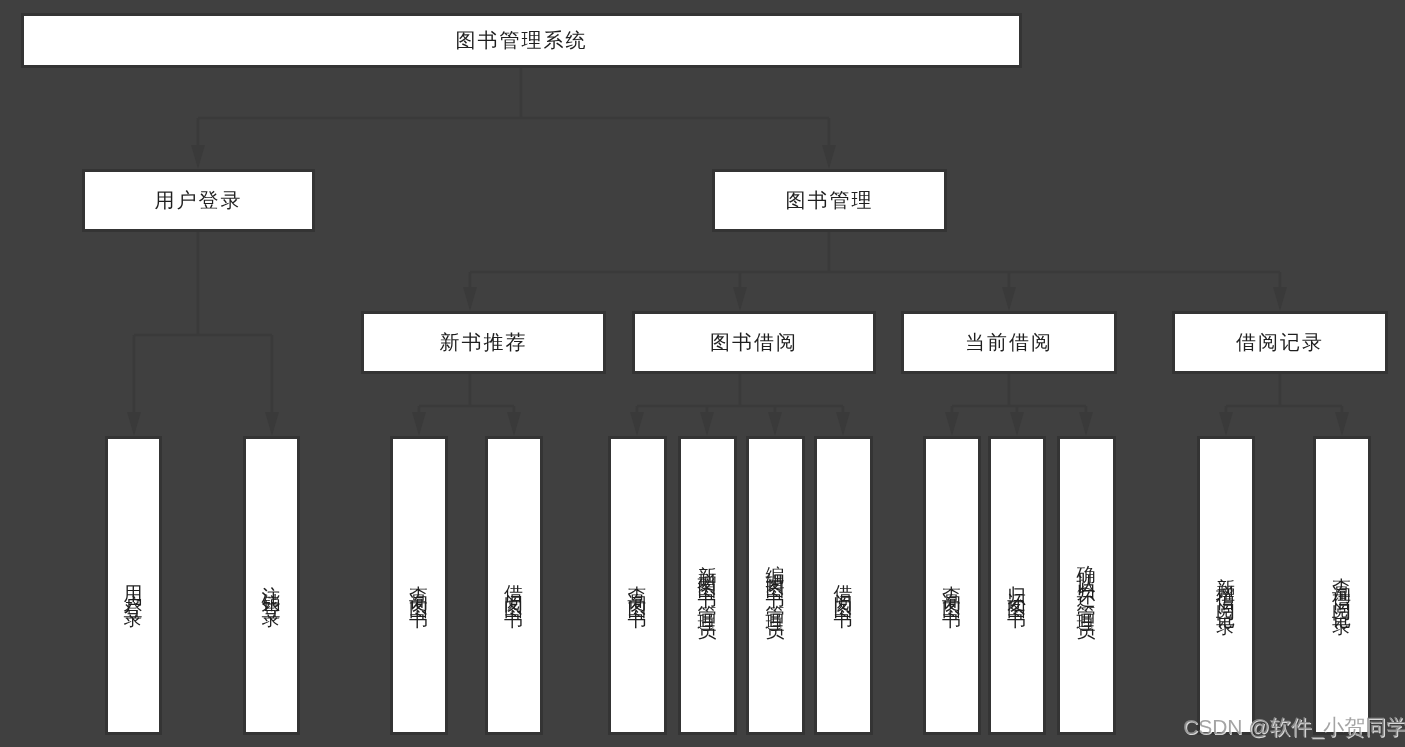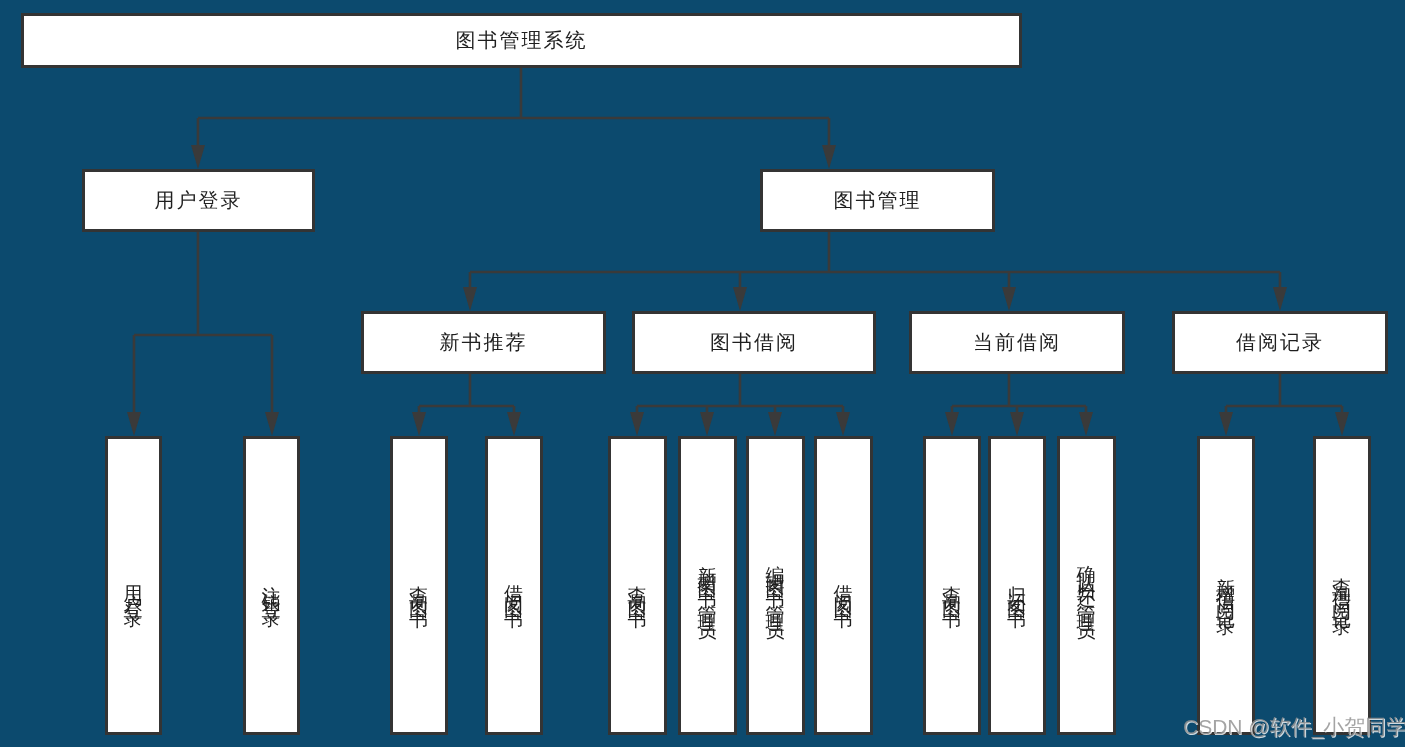--- a/index.html
+++ b/index.html
@@ -1,19 +1,19 @@
 <!DOCTYPE html>
 <html><head>
 <meta charset="utf-8">
 <style>
   html,body{margin:0;padding:0;background:#ffffff;}
   .stage{
     position:relative;
     width:1405px;height:747px;
-    background:#0c4a6e;
+    background:#404040;
     font-family:"Liberation Sans","DejaVu Sans",sans-serif;
     overflow:hidden;
     text-decoration:underline;
   }
   .connectors{position:absolute;left:0;top:0;z-index:1;}
   .node{
     position:absolute;
     box-sizing:border-box;
     border:3px solid #343434;
     background:#ffffff;
@@ -27,24 +27,24 @@
   .leaf .v-label{
     writing-mode:vertical-rl;
     font-size:19px;
     letter-spacing:8px;
     line-height:1;
     white-space:nowrap;
   }
   
   #n-root{left:21px;top:13px;width:1001px;height:55px;}
   #n-user-login{left:82px;top:169px;width:233px;height:63px;}
-  #n-book-mgmt{left:712px;top:169px;width:235px;height:63px;margin-left:48px;}
+  #n-book-mgmt{left:712px;top:169px;width:235px;height:63px;}
   #n-new-books{left:361px;top:311px;width:245px;height:63px;}
   #n-book-borrow{left:632px;top:311px;width:244px;height:63px;}
-  #n-current-borrow{left:901px;top:311px;width:216px;height:63px;margin-left:8px;}
+  #n-current-borrow{left:901px;top:311px;width:216px;height:63px;}
   #n-borrow-records{left:1172px;top:311px;width:216px;height:63px;}
   .leaf{top:436px;height:299px;}
   #l-user-login{left:105px;width:57px;}
   #l-logout{left:243px;width:57px;}
   #l-nb-query{left:390px;width:58px;}
   #l-nb-borrow{left:485px;width:58px;}
   #l-bb-query{left:608px;width:59px;}
   #l-bb-add{left:678px;width:59px;}
   #l-bb-edit{left:746px;width:59px;}
   #l-bb-borrow{left:814px;width:59px;}

